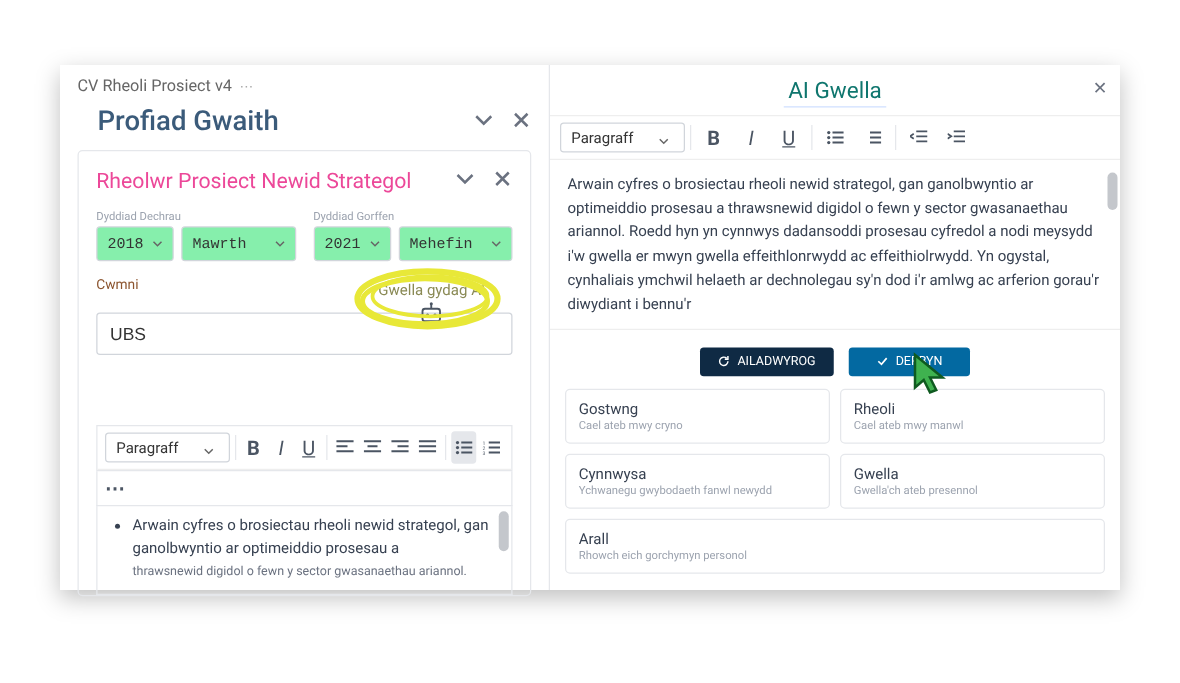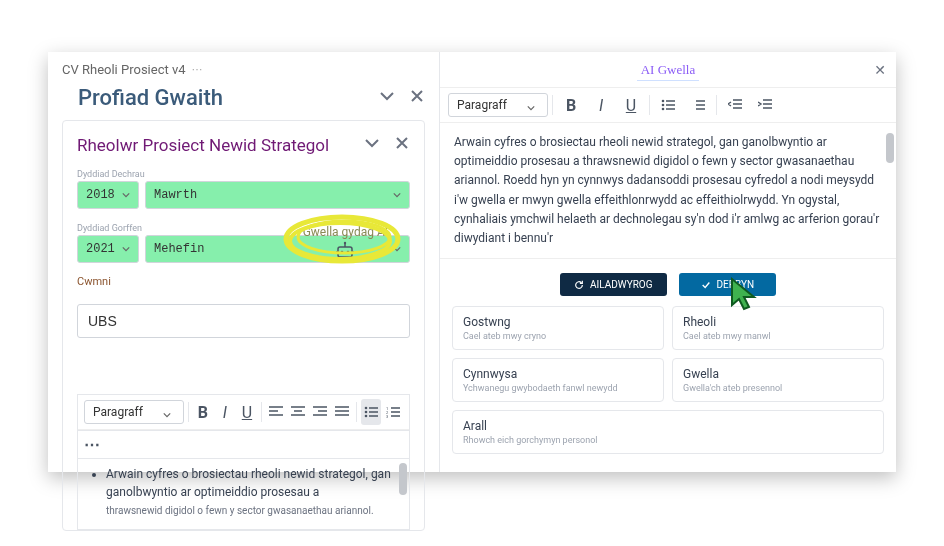--- a/index.html
+++ b/index.html
@@ -10,23 +10,23 @@
 
   .doc-title { font-size: 13px; color: #666; padding: 10px 14px 8px; display:flex; align-items:center; gap:6px;}
   .doc-title .dots { color:#aaa; letter-spacing:2px; font-size:11px;}
   .section-bar { display:flex; align-items:center; justify-content:space-between; padding: 0 14px 10px 30px; }
   .section-title { font-size: 22px; color:#3b5b7a; font-weight:500; }
   .sec-actions { display:flex; gap:14px; color:#6b7280; }
   .sec-actions svg { width:16px; height:16px; }
 
   .card { margin: 0 14px 12px 14px; border:1px solid #e5e7eb; border-radius:4px; padding:14px 14px 0 14px; position:relative; }
   .card-head { display:flex; align-items:center; justify-content:space-between; margin-bottom:14px;}
-  .card-title { font-size:17px; color:#701a75; }
+  .card-title { font-size:17px; color:#ec4899; }
   .mini-label { font-size:9px; color:#9ca3af; margin-bottom:2px; display:block;}
-  .date-row { display:flex; gap:14px; margin-bottom:12px;flex-direction:column;}
+  .date-row { display:flex; gap:14px; margin-bottom:12px;}
   .date-group { flex:1; }
   .sel-row { display:flex; gap:6px; }
   .sel { border:1px solid #d1d5db; border-radius:3px; font-size:12px; padding:6px 8px; background:#86efac; display:flex; align-items:center; justify-content:space-between; color:#333; min-width:0;font-family:Liberation Mono, monospace;}
   .sel.year { width:62px; }
   .sel.month { flex:1; }
   .chev { width:8px; height:8px; }
   .company-label { font-size:11px; color:#8b542e; margin-bottom:16px; display:block;}
   .input { width:100%; border:1px solid #d1d5db; border-radius:3px; font-size:14px; padding:8px 10px; color:#333; }
 
   .improve-ai { position:absolute; right:36px; top:104px; text-align:center; }
@@ -42,28 +42,28 @@
   .tb-btn.active { background:#e5e7eb; }
   .tb-sep { width:1px; height:20px; background:#e5e7eb; margin:0 2px;}
   .editor-body { border:1px solid #e5e7eb; border-top:none; padding:6px 10px 10px 10px; position:relative; max-height:84px; overflow:hidden;}
   .editor-body ul { list-style: disc; padding-left:18px; font-size:12px; color:#374151; line-height:1.5;}
   .editor-body .more { font-size:10px; color:#6b7280;}
   .scrollbar { position:absolute; right:2px; top:4px; width:8px; height:32px; background:#c4c7cc; border-radius:4px;}
   .three-dots-row { border:1px solid #e5e7eb; border-top:none; padding:4px 6px; font-weight:bold; color:#4b5563; }
 
   
   .ai-title-bar { display:flex; align-items:center; justify-content:center; padding:10px 12px 6px; position:relative;}
-  .ai-title { font-size:13px; color:#8b5cf6; border-bottom:1px solid #cfe0ff; padding:0 4px 2px;font-family:Liberation Serif, serif;}
+  .ai-title { font-size:18px; color:#0f766e; border-bottom:1px solid #cfe0ff; padding:0 4px 2px;}
   .ai-close { position:absolute; right:10px; top:10px; color:#6b7280; font-size:14px; }
   .ai-toolbar { display:flex; align-items:center; gap:2px; padding:4px 8px; border-bottom:1px solid #eee; border-top:1px solid #eee;}
   .ai-text { font-size:12px; color:#374151; line-height:1.6; padding:10px 14px; position:relative; border-bottom:1px solid #eee;}
   .ai-text .scrollbar { top:10px; height:30px; }
 
   .action-buttons { display:flex; gap:12px; justify-content:center; padding:14px 0 10px; position:relative;}
-  .btn { font-size:10px; padding:6px 14px; border-radius:3px; display:flex; align-items:flex-end; gap:6px; }
+  .btn { font-size:10px; padding:6px 14px; border-radius:3px; display:flex; align-items:flex-start; gap:6px; }
   .btn.dark { background:#0f2a44; color:#fff; }
   .btn.green { background:#0369a1; color:#fff; padding:6px 22px;}
   .btn svg { width:10px; height:10px; fill:#fff;}
 
   .cursor { position:absolute; left:286px; top:16px; width:40px; height:40px; pointer-events:none; z-index:5;}
 
   .options { display:flex; flex-wrap:wrap; gap:8px; padding:0 12px 12px;}
   .opt { border:1px solid #e5e7eb; border-radius:4px; padding:8px 10px; flex:1 1 calc(50% - 8px); min-width:160px;}
   .opt-title { font-size:12px; color:#374151; margin-bottom:2px;}
   .opt-sub { font-size:9px; color:#9ca3af;}

